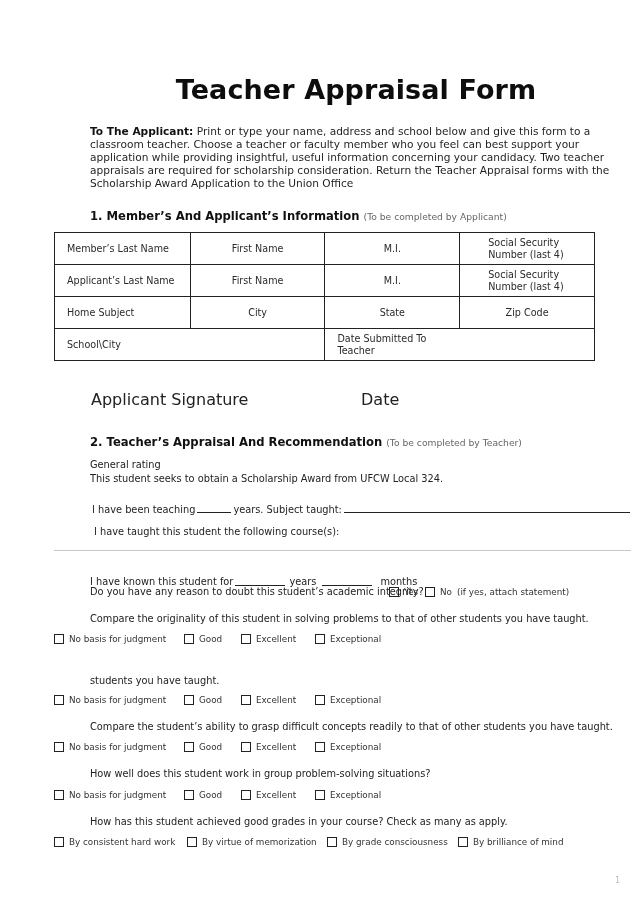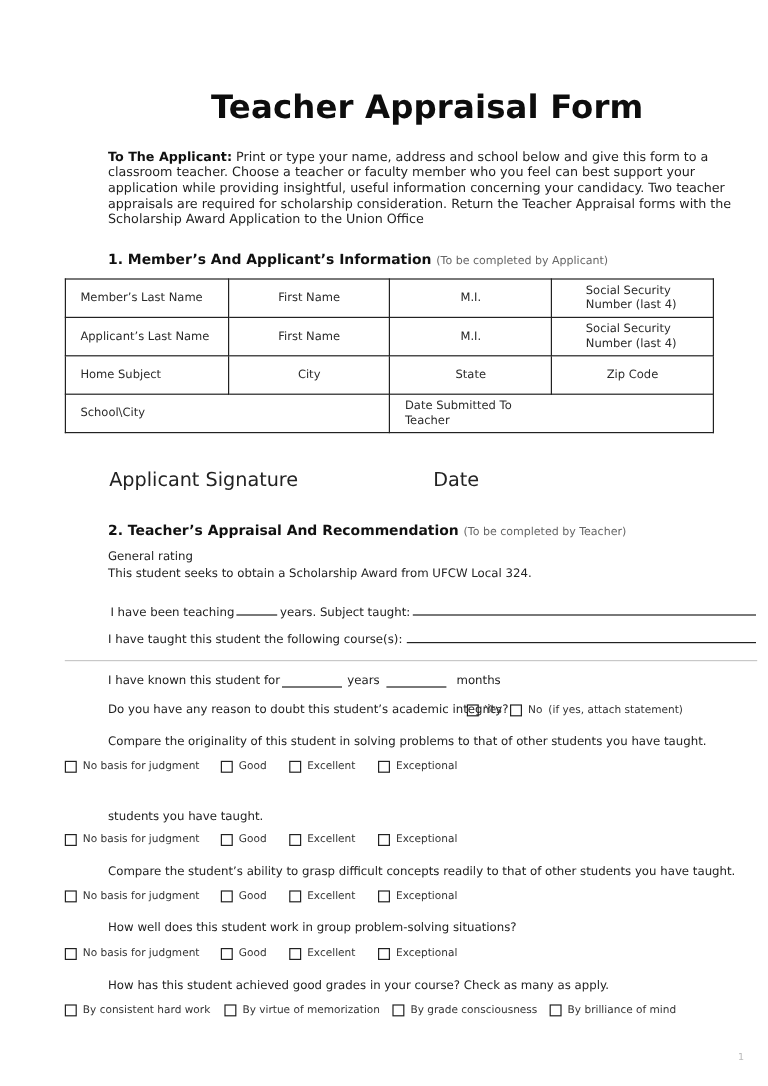--- a/index.html
+++ b/index.html
@@ -95,28 +95,28 @@
 <div class="abs q" style="left:54px; top:459px;">General rating</div>
 <div class="abs q" style="left:54px; top:473px;">This student seeks to obtain a Scholarship Award from UFCW Local 324.</div>
 
 <div class="abs q" style="left:56px; top:503px; width:538px; display:flex; align-items:baseline;">
   <span>I have been teaching</span>
   <span class="blank" style="width:34px; margin:0 2px;"></span>
   <span>years. Subject taught:</span>
   <span class="blank" style="flex:1; margin-left:2px;"></span>
 </div>
 
-<div class="abs q" style="left:54px; top:526px; width:540px; display:flex; align-items:baseline;">
+<div class="abs q" style="left:54px; top:526px; width:540px; display:flex; align-items:baseline;flex-direction:column;">
   <span>I have taught this student the following course(s):</span>
   <span class="blank" style="flex:1; margin-left:4px;"></span>
 </div>
 
 <div class="abs divider"></div>
 
-<div class="abs q" style="left:54px; top:562px; display:flex; align-items:center;">
+<div class="abs q" style="left:54px; top:576px; display:flex; align-items:flex-start;">
   <span>I have known this student for</span>
   <span class="blank" style="width:50px; margin:0 4px 0 2px;"></span>
   <span>years</span>
   <span class="blank" style="width:50px; margin:0 8px 0 6px;"></span>
   <span>months</span>
 </div>
 
 <div class="abs q" style="left:54px; top:586px;">Do you have any reason to doubt this student’s academic integrity?</div>
 <div class="opt" style="left:389px; top:587px;">
     <span class="cb"></span>

